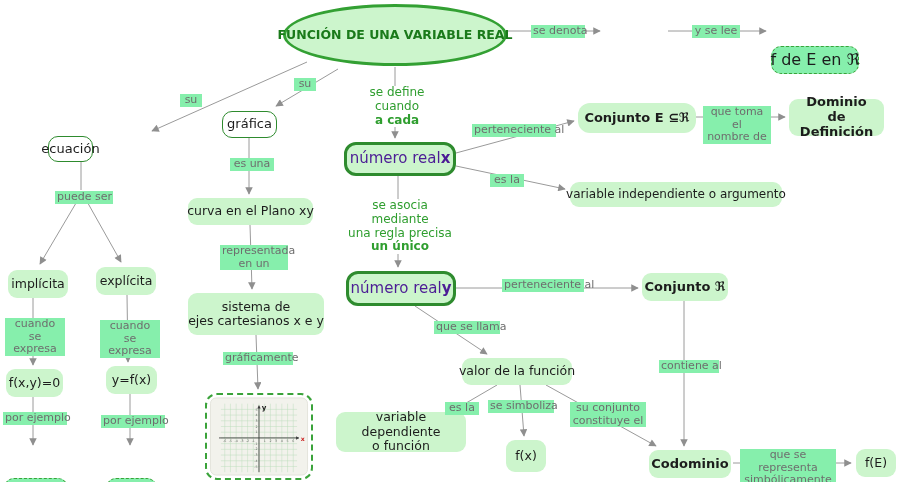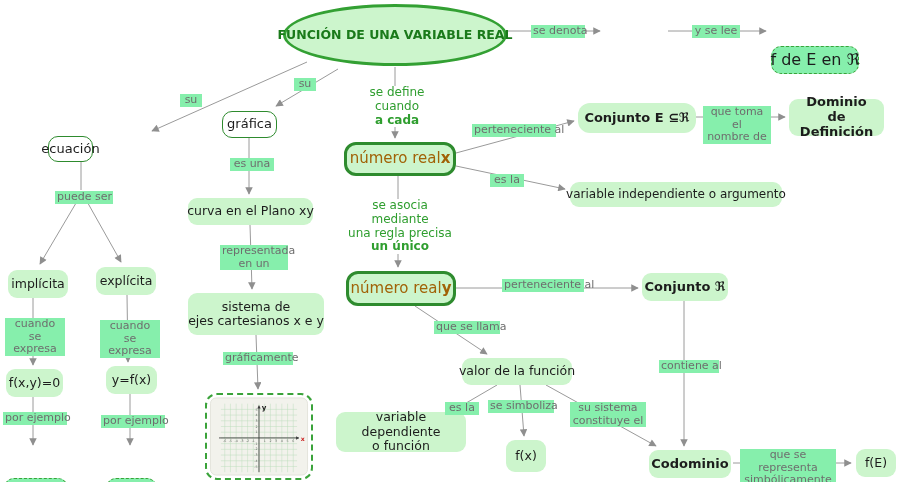--- a/index.html
+++ b/index.html
@@ -7,21 +7,21 @@
     position:relative;width:898px;height:482px;background:#ffffff;
     font-family:"DejaVu Sans","Liberation Sans",sans-serif;overflow:hidden;
   }
   .wires{position:absolute;left:0;top:0;width:898px;height:482px;}
   .node{position:absolute;display:flex;align-items:center;justify-content:center;
         text-align:center;box-sizing:border-box;color:#1c1c1c;font-size:12.5px;line-height:1.15;}
   .pill{background:#ccf5cc;border-radius:9px;}
   .pill-bold{background:#ccf5cc;border-radius:9px;font-weight:bold;font-size:13px;}
   .outline{background:#ffffff;border:1.4px solid #2e8b2e;border-radius:10px;font-size:13px;}
   .strongbox{background:#ccf5cc;border:3px solid #2e8b2e;border-radius:12px;
-             color:#a16207;font-size:15px;white-space:nowrap;}
+             color:#4c1d95;font-size:15px;white-space:nowrap;}
   .dashedbox{background:#86efac;border:1.6px dashed #3aa33a;border-radius:10px;font-size:16px;margin-top:29px;}
   .greenbox{background:#ccf5cc;border:1.6px solid #44aa44;border-radius:12px;font-size:13px;white-space:nowrap;}
   .ellipse{background:#ccf5cc;border:3px solid #33a033;border-radius:50%;
            font-weight:bold;color:#1a7a1a;font-size:12.5px;white-space:nowrap;}
   .lbl{position:absolute;background:#86efac;color:#6e6e6e;font-size:11px;line-height:1.15;
        text-align:center;padding:0 2px;}
   .lbl-green{color:#2f9e2f;font-size:12px;background:#ffffff;}
   .nowrap{white-space:nowrap;}
   b.gx{font-weight:bold;}
   .graphnode{position:absolute;background:#ffffff;border:2px dashed #3aa33a;border-radius:12px;
@@ -218,21 +218,21 @@
     <b>un único</b>
   </div>
 
   <div class="lbl nowrap" style="left:502px;top:279px;width:78px;">perteneciente al</div>
   <div class="lbl nowrap" style="left:659px;top:360px;width:56px;">contiene al</div>
   <div class="lbl nowrap" style="left:434px;top:321px;width:62px;">que se llama</div>
   <div class="lbl nowrap" style="left:445px;top:402px;width:30px;">es la</div>
   <div class="lbl nowrap" style="left:488px;top:400px;width:62px;">se simboliza</div>
 
   <div class="lbl" style="left:570px;top:402px;width:72px;">
-    <span>su sistema</span><br>
+    <span>su conjunto</span><br>
     <span>constituye el</span>
   </div>
 
   <div class="lbl" style="left:740px;top:449px;width:92px;">
     <span>que se representa</span><br>
     <span>simbólicamente</span>
   </div>
 
   <div class="lbl nowrap" style="left:55px;top:191px;width:54px;">puede ser</div>
 

